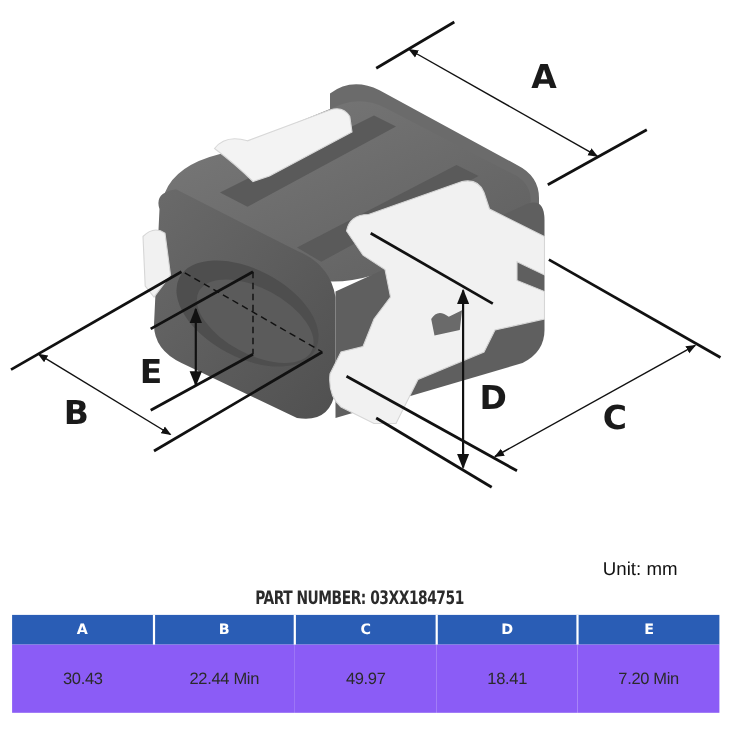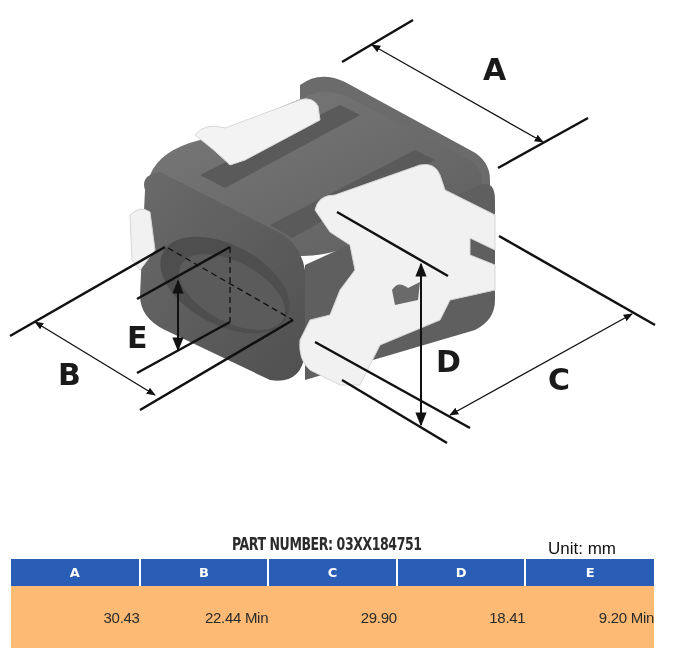--- a/index.html
+++ b/index.html
@@ -1,24 +1,24 @@
 <!DOCTYPE html>
 <html><head>
 <meta charset="utf-8">
 <style>
   html,body{margin:0;padding:0;background:#ffffff;}
   body{width:675px;height:665px;position:relative;overflow:hidden;font-family:"Liberation Sans",sans-serif;}
   #drawing{position:absolute;left:0;top:0;width:675px;height:520px;}
   .dim-label{font-family:"DejaVu Sans",sans-serif;font-weight:bold;font-size:30px;fill:#1a1a1a;}
   #part-number{position:absolute;left:232px;top:534px;font-family:"DejaVu Sans Condensed","DejaVu Sans",sans-serif;font-weight:bold;font-size:17px;color:#2b2b2b;letter-spacing:-0.5px;transform:scaleX(0.82);transform-origin:left top;white-space:nowrap;}
-  #unit{position:absolute;left:548px;top:539px;font-size:17px;color:#111;}
+  #unit{position:absolute;left:548px;top:508px;font-size:17px;color:#111;}
   #spec-table{position:absolute;left:11px;top:559px;width:643px;border-collapse:collapse;table-layout:fixed;}
   #spec-table th{background:#2a5db5;color:#fff;height:27px;padding:0;font-family:"DejaVu Sans",sans-serif;font-weight:bold;font-size:13px;border-left:2px solid #fff;}
   #spec-table th:first-child{border-left:none;}
-  #spec-table td{background:#fdba74;height:62px;padding:0;text-align:right;font-size:15px;color:#2a2a2a;letter-spacing:-0.3px;}
+  #spec-table td{background:#8b5cf6;height:62px;padding:0;text-align:center;font-size:15px;color:#2a2a2a;letter-spacing:-0.3px;}
 </style>
 </head>
 <body>
 
 <svg id="drawing" viewBox="0 0 675 520" xmlns="http://www.w3.org/2000/svg">
   <defs>
     <marker id="arr" viewBox="0 0 10 10" refX="9" refY="5" markerWidth="7" markerHeight="7" orient="auto-start-reverse">
       <path d="M0,1 L10,5 L0,9 z" fill="#111"></path>
     </marker>
     <linearGradient id="topg" x1="0" y1="0" x2="1" y2="1">
@@ -101,18 +101,18 @@
       <th>B</th>
       <th>C</th>
       <th>D</th>
       <th>E</th>
     </tr>
   </thead>
   <tbody>
     <tr>
       <td>30.43</td>
       <td>22.44 Min</td>
-      <td>29.90</td>
+      <td>49.97</td>
       <td>18.41</td>
-      <td>9.20 Min</td>
+      <td>7.20 Min</td>
     </tr>
   </tbody>
 </table>
 
 </body></html>

